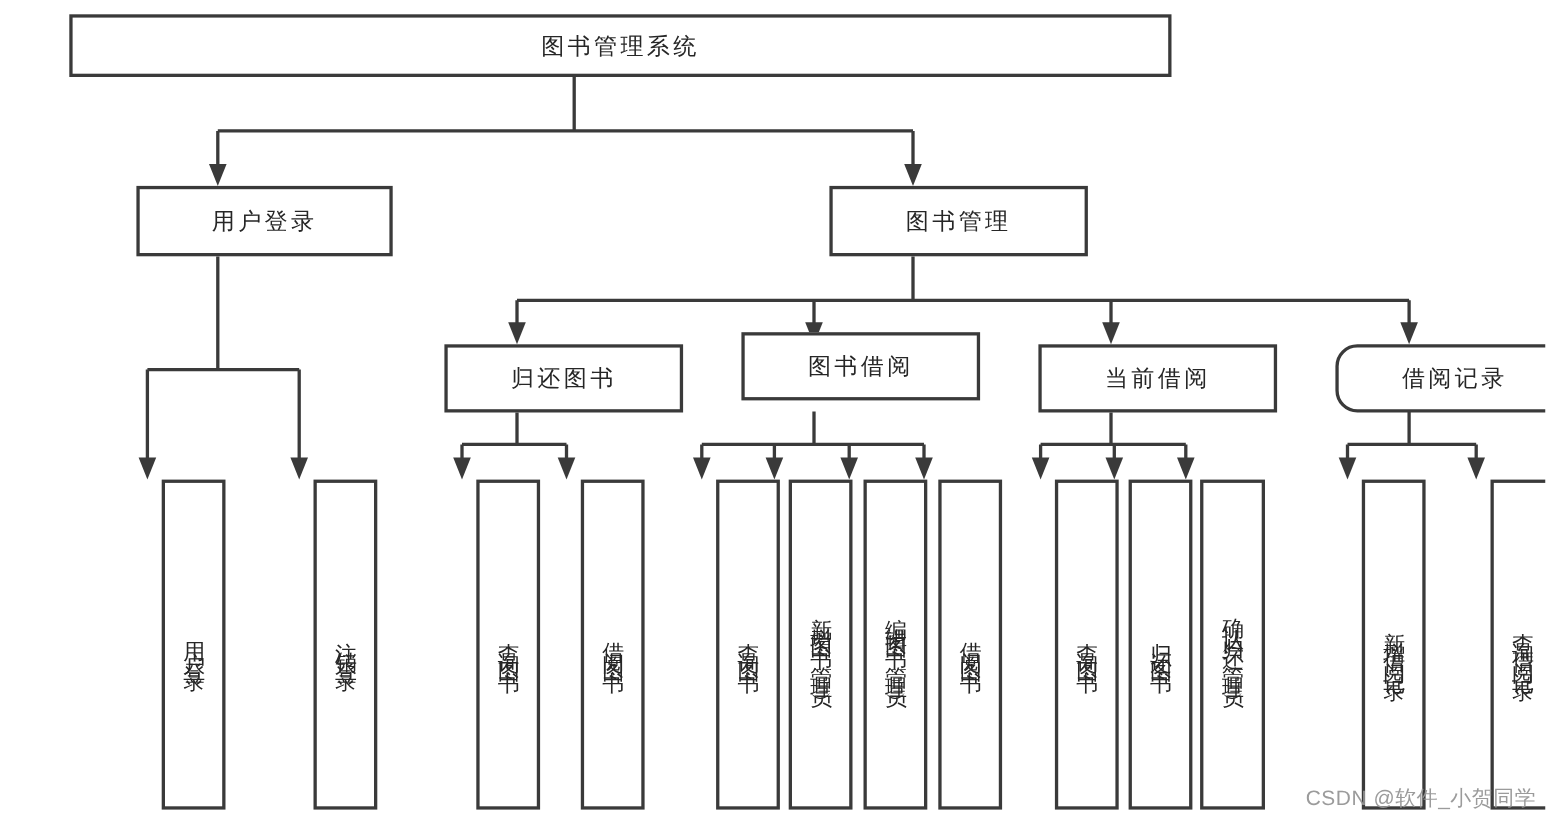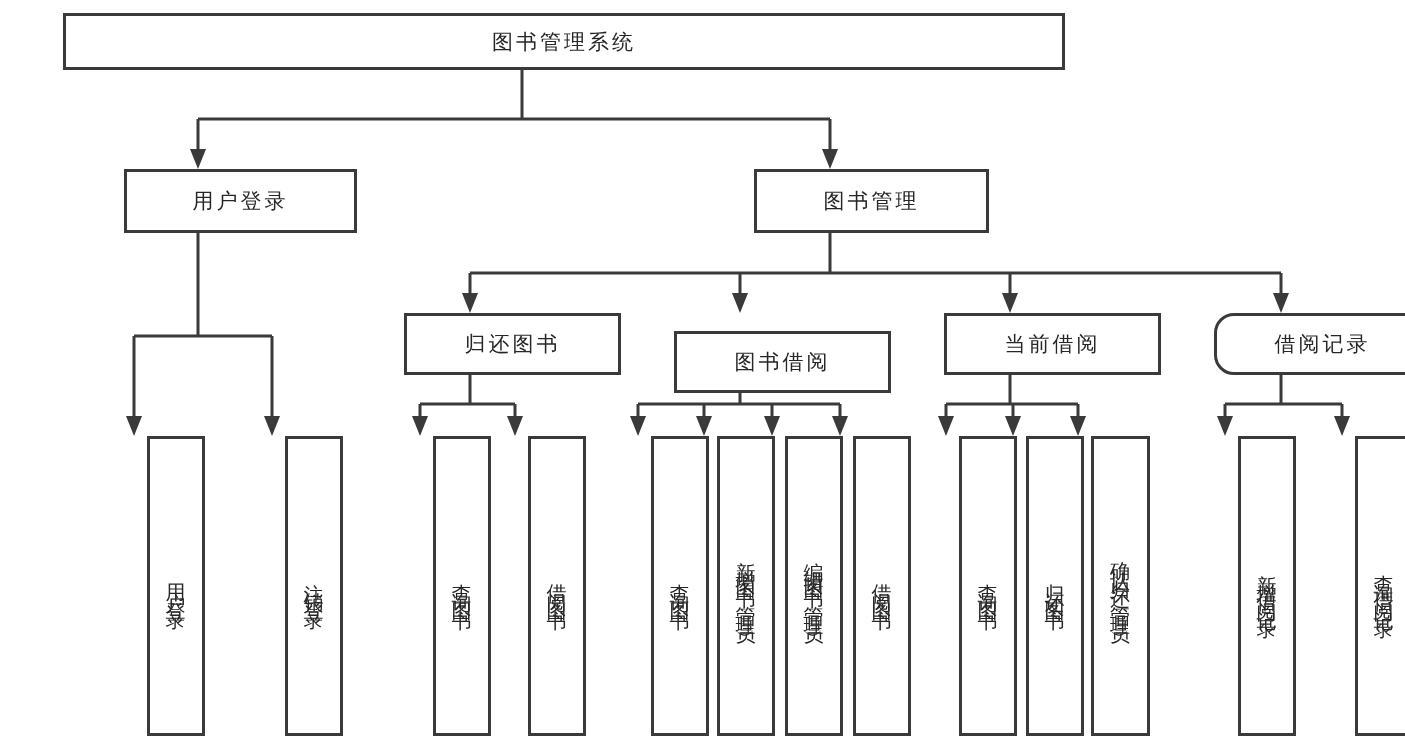--- a/index.html
+++ b/index.html
@@ -106,21 +106,21 @@
       <use href="#arrowhead" x="1342" y="436"></use>
     </g>
   </svg>
 
   <div class="node h" style="left:21px; top:13px; width:1002px; height:57px;">图书管理系统</div>
 
   <div class="node h" style="left:82px; top:169px; width:233px; height:64px;">用户登录</div>
   <div class="node h" style="left:712px; top:169px; width:235px; height:64px;">图书管理</div>
 
   <div class="node h" style="left:362px; top:313px; width:217px; height:62px;">归还图书</div>
-  <div class="node h" style="left:632px; top:331px; width:217px; height:62px;">图书借阅</div>
+  <div class="node h" style="left:632px; top:302px; width:217px; height:62px;">图书借阅</div>
   <div class="node h" style="left:902px; top:313px; width:217px; height:62px;">当前借阅</div>
   <div class="node h" style="left:1172px; top:313px; width:217px; height:62px;border-radius:20px;">借阅记录</div>
 
   <div class="node v" style="left:105px; top:436px; width:58px; height:300px;">用户登录</div>
   <div class="node v" style="left:243px; top:436px; width:58px; height:300px;">注销登录</div>
 
   <div class="node v" style="left:391px; top:436px; width:58px; height:300px;">查询图书</div>
   <div class="node v" style="left:486px; top:436px; width:58px; height:300px;">借阅图书</div>
 
   <div class="node v" style="left:609px; top:436px; width:58px; height:300px;">查询图书</div>
@@ -128,14 +128,15 @@
   <div class="node v" style="left:743px; top:436px; width:58px; height:300px;">编辑图书（管理员）</div>
   <div class="node v" style="left:811px; top:436px; width:58px; height:300px;">借阅图书</div>
 
   <div class="node v" style="left:917px; top:436px; width:58px; height:300px;">查询图书</div>
   <div class="node v" style="left:984px; top:436px; width:58px; height:300px;">归还图书</div>
   <div class="node v" style="left:1049px; top:436px; width:59px; height:300px;">确认归还（管理员）</div>
 
   <div class="node v" style="left:1196px; top:436px; width:58px; height:300px;">新增借阅记录</div>
   <div class="node v" style="left:1313px; top:436px; width:58px; height:300px;">查询借阅记录</div>
 
+  <div class="watermark">CSDN @软件_小贺同学</div>
 
 </div>
 
 </body></html>

